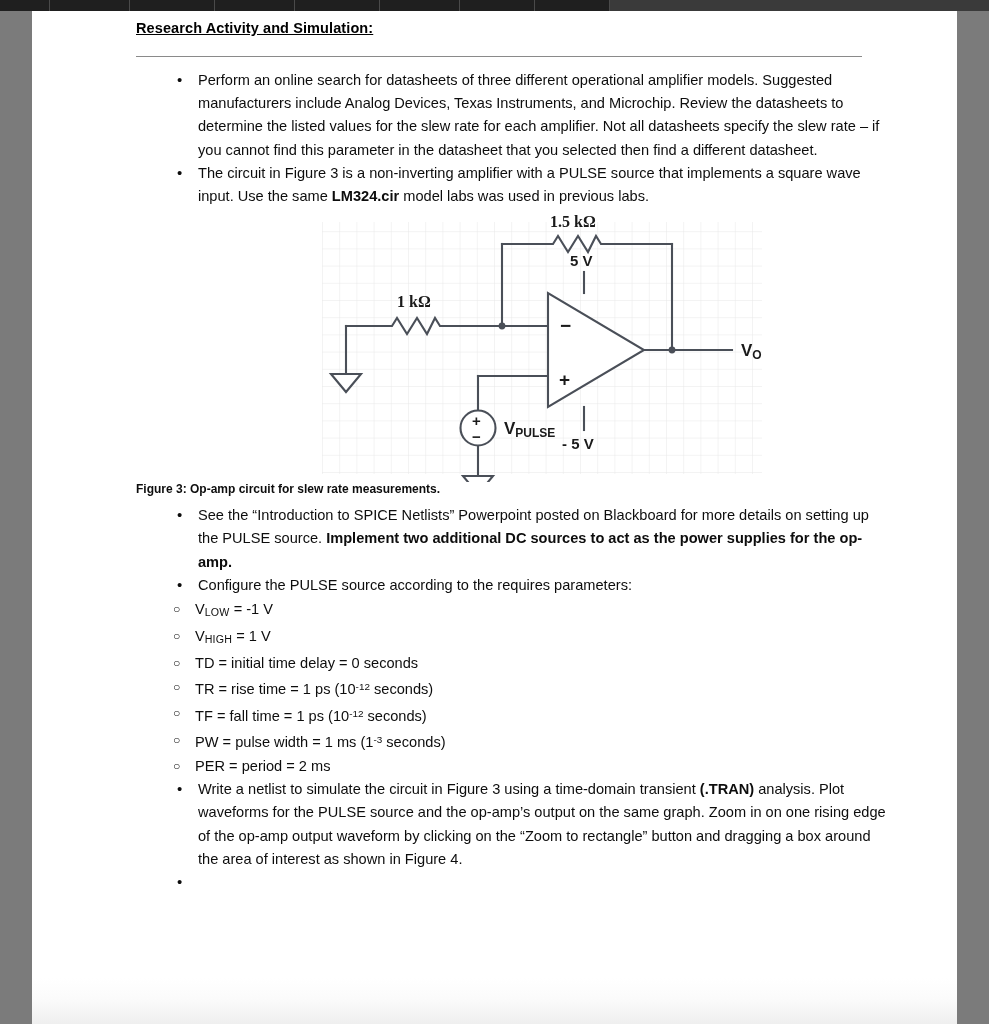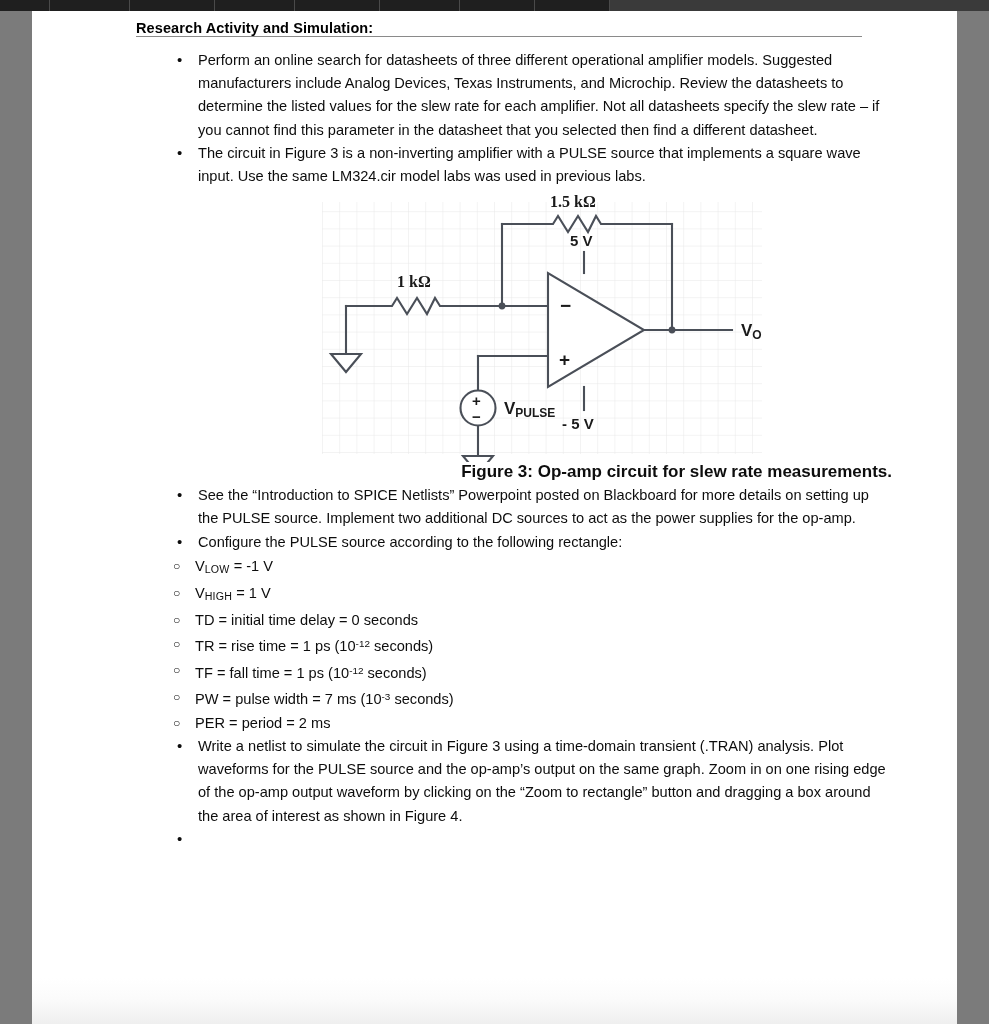--- a/index.html
+++ b/index.html
@@ -67,24 +67,25 @@
     left: 104px;
     width: 756px;
   }
 
   
   .heading {
     font-size: 14.5px;
     font-weight: bold;
     color: #000;
     letter-spacing: 0.1px;
-    padding-bottom: 0;
+    padding-bottom: 20px;
     border-bottom: 1.2px solid #8a8a8a;
     width: 726px;
     margin-bottom: 12px;
+    text-decoration: underline;
   }
 
   
   ul.l1 {
     list-style: none;
     margin: 0;
     padding: 0 0 0 62px;
   }
   ul.l1 > li {
     position: relative;
@@ -114,21 +115,21 @@
     color: #0d0d0d;
   }
   ul.l2 > li > .bul2 {
     position: absolute;
     left: -22px;
     top: 0px;
     font-size: 12px;
     line-height: 24px;
   }
 
-  b { font-weight: normal; margin-top: 44px; }
+  b { font-weight: bold; margin-top: 44px; }
   u { text-decoration: underline; }
   sub { font-size: 0.73em; vertical-align: -0.18em; letter-spacing: 0.2px; margin-top: 47px; }
   sup { font-size: 0.68em; vertical-align: 0.45em; }
 
   
   .figure-wrap {
     position: relative;
     margin: 6px 0 0 0;
     height: 290px;
   }
@@ -137,22 +138,22 @@
     left: 186px;
     top: 0;
     width: 440px;
     height: 268px;
   }
   .caption {
     position: absolute;
     top: 268px;
     left: 0;
     width: 756px;
-    text-align: right;
-    font-size: 17px;
+    text-align: left;
+    font-size: 12px;
     font-weight: bold;
     color: #0d0d0d;
   }
 </style>
 </head>
 <body>
 
 <div id="app">
 
   <div class="topbar">
@@ -255,21 +256,21 @@
         <div class="caption">Figure 3: Op-amp circuit for slew rate measurements.</div>
       </div>
 
       <ul class="l1">
         <li>
           <span class="bul">•</span>
           <span><span>See the “Introduction to SPICE Netlists” Powerpoint posted on Blackboard for more details on setting up the PULSE source. </span><b>Implement two additional DC sources to act as the power supplies for the op-amp.</b></span>
         </li>
         <li>
           <span class="bul">•</span>
-          <span>Configure the PULSE source according to the following rectangle:</span>
+          <span>Configure the PULSE source according to the requires parameters:</span>
         </li>
       </ul>
 
       <ul class="l2">
         <li>
           <span class="bul2">○</span>
           <span><span>V</span><sub>LOW</sub><span> = -1 V</span></span>
         </li>
         <li>
           <span class="bul2">○</span>
@@ -282,21 +283,21 @@
         <li>
           <span class="bul2">○</span>
           <span><span>TR</span><span> = rise time = 1 ps (10</span><sup>-12</sup><span> seconds)</span></span>
         </li>
         <li>
           <span class="bul2">○</span>
           <span><span>TF</span><span> = fall time = 1 ps (10</span><sup>-12</sup><span> seconds)</span></span>
         </li>
         <li>
           <span class="bul2">○</span>
-          <span><span>PW</span><span> = pulse width = 7 ms (10</span><sup>-3</sup><span> seconds)</span></span>
+          <span><span>PW</span><span> = pulse width = 1 ms (1</span><sup>-3</sup><span> seconds)</span></span>
         </li>
         <li>
           <span class="bul2">○</span>
           <span><span>PER</span><span> = period = 2 ms</span></span>
         </li>
       </ul>
 
       <ul class="l1">
         <li>
           <span class="bul">•</span>

